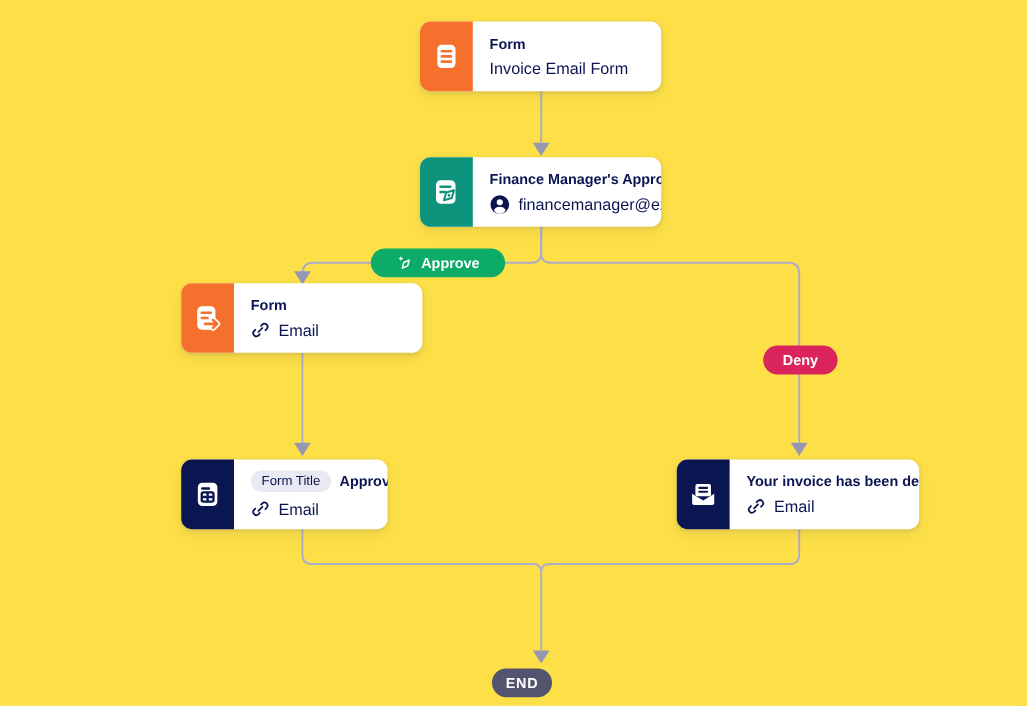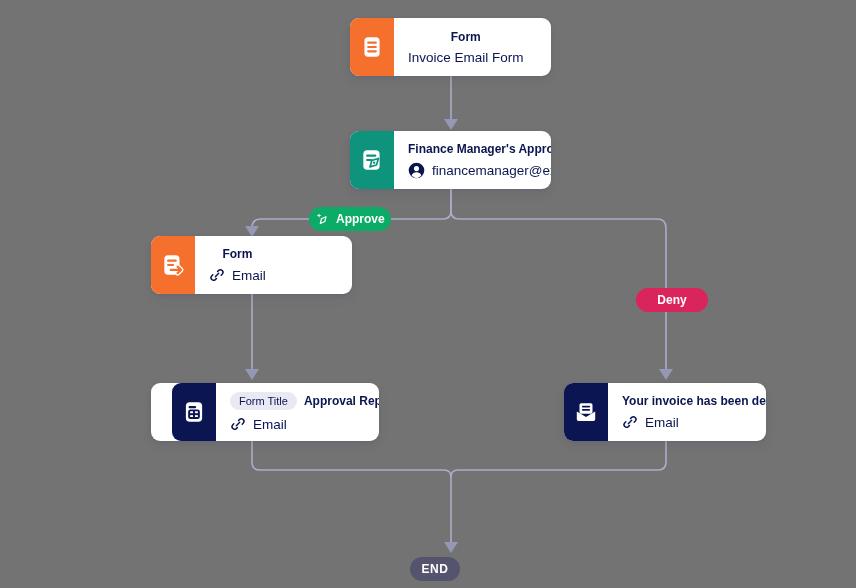--- a/index.html
+++ b/index.html
@@ -3,21 +3,21 @@
 <meta charset="utf-8">
 <style>
   html,body{margin:0;padding:0;}
   body{
     width:856px;height:588px;
     background:#F1F1F9;
     font-family:"Liberation Sans", sans-serif;
     color:#0A1551;
     overflow:hidden;
   }
-  .canvas{position:relative;width:856px;height:588px;background:#737373;text-align:center;}
+  .canvas{position:relative;width:856px;height:588px;background:#fde047;}
   .connectors{position:absolute;left:0;top:0;z-index:1;}
 
   .node{
     position:absolute;z-index:2;
     display:flex;align-items:stretch;
     background:#FFFFFF;border-radius:9px;height:58px;
     box-shadow:0 1px 3px rgba(30,40,90,.10),0 5px 12px rgba(30,40,90,.07);
   }
   .node-icon{
     flex:0 0 44px;width:44px;
@@ -38,24 +38,24 @@
   .badge{
     display:inline-block;background:#E9E9F3;color:#0A1551;
     font-size:11px;font-weight:500;border-radius:11px;padding:3px 9px;
   }
   .title-line{display:flex;align-items:center;gap:7px;}
 
   .pill{
     position:absolute;z-index:3;height:24px;
     display:flex;align-items:center;justify-content:center;gap:6px;
     border-radius:13px;color:#fff;font-size:12px;font-weight:bold;
-    padding:0 6px;box-sizing:border-box;
+    padding:0 21px;box-sizing:border-box;
   }
   .pill-approve{background:#0CAB67;left:309px;top:207px;}
-  .pill-deny{background:#D9255C;left:636px;top:288px;width:72px;}
+  .pill-deny{background:#D9255C;left:636px;top:288px;width:62px;}
   .pill-end{background:#54546F;left:410px;top:557px;width:50px;letter-spacing:.6px;}
 </style>
 </head>
 <body>
 
 <div class="canvas">
 
   <svg class="connectors" width="856" height="588" viewBox="0 0 856 588">
     <g fill="none" stroke="#ACADC7" stroke-width="1.6">
       <path d="M451 76 V119"></path>
@@ -159,21 +159,21 @@
             <path d="M9.5 14.5 L14.5 9.5"></path>
             <path d="M12.8 6.8l1.7-1.7a3.9 3.9 0 0 1 5.5 5.5l-1.7 1.7"></path>
             <path d="M11.2 17.2l-1.7 1.7a3.9 3.9 0 0 1-5.5-5.5l1.7-1.7"></path>
           </svg>
         </span>
         <span>Email</span>
       </span>
     </div>
   </div>
 
-  <div class="node" style="left:151px;top:383px;width:207px;padding-left:21px;">
+  <div class="node" style="left:151px;top:383px;width:172px;">
     <div class="node-icon icon-navy">
       <svg width="26" height="26" viewBox="0 0 24 24">
         <rect x="4.5" y="3" width="15" height="18" rx="3.5" fill="#fff"></rect>
         <line x1="8" y1="7.5" x2="13" y2="7.5" stroke="#0A1551" stroke-width="2" stroke-linecap="round"></line>
         <g fill="none" stroke="#0A1551" stroke-width="1.8">
           <rect x="7.5" y="10.5" width="9" height="7" rx="1.2"></rect>
           <line x1="12" y1="10.5" x2="12" y2="17.5"></line>
           <line x1="7.5" y1="14" x2="16.5" y2="14"></line>
         </g>
       </svg>

